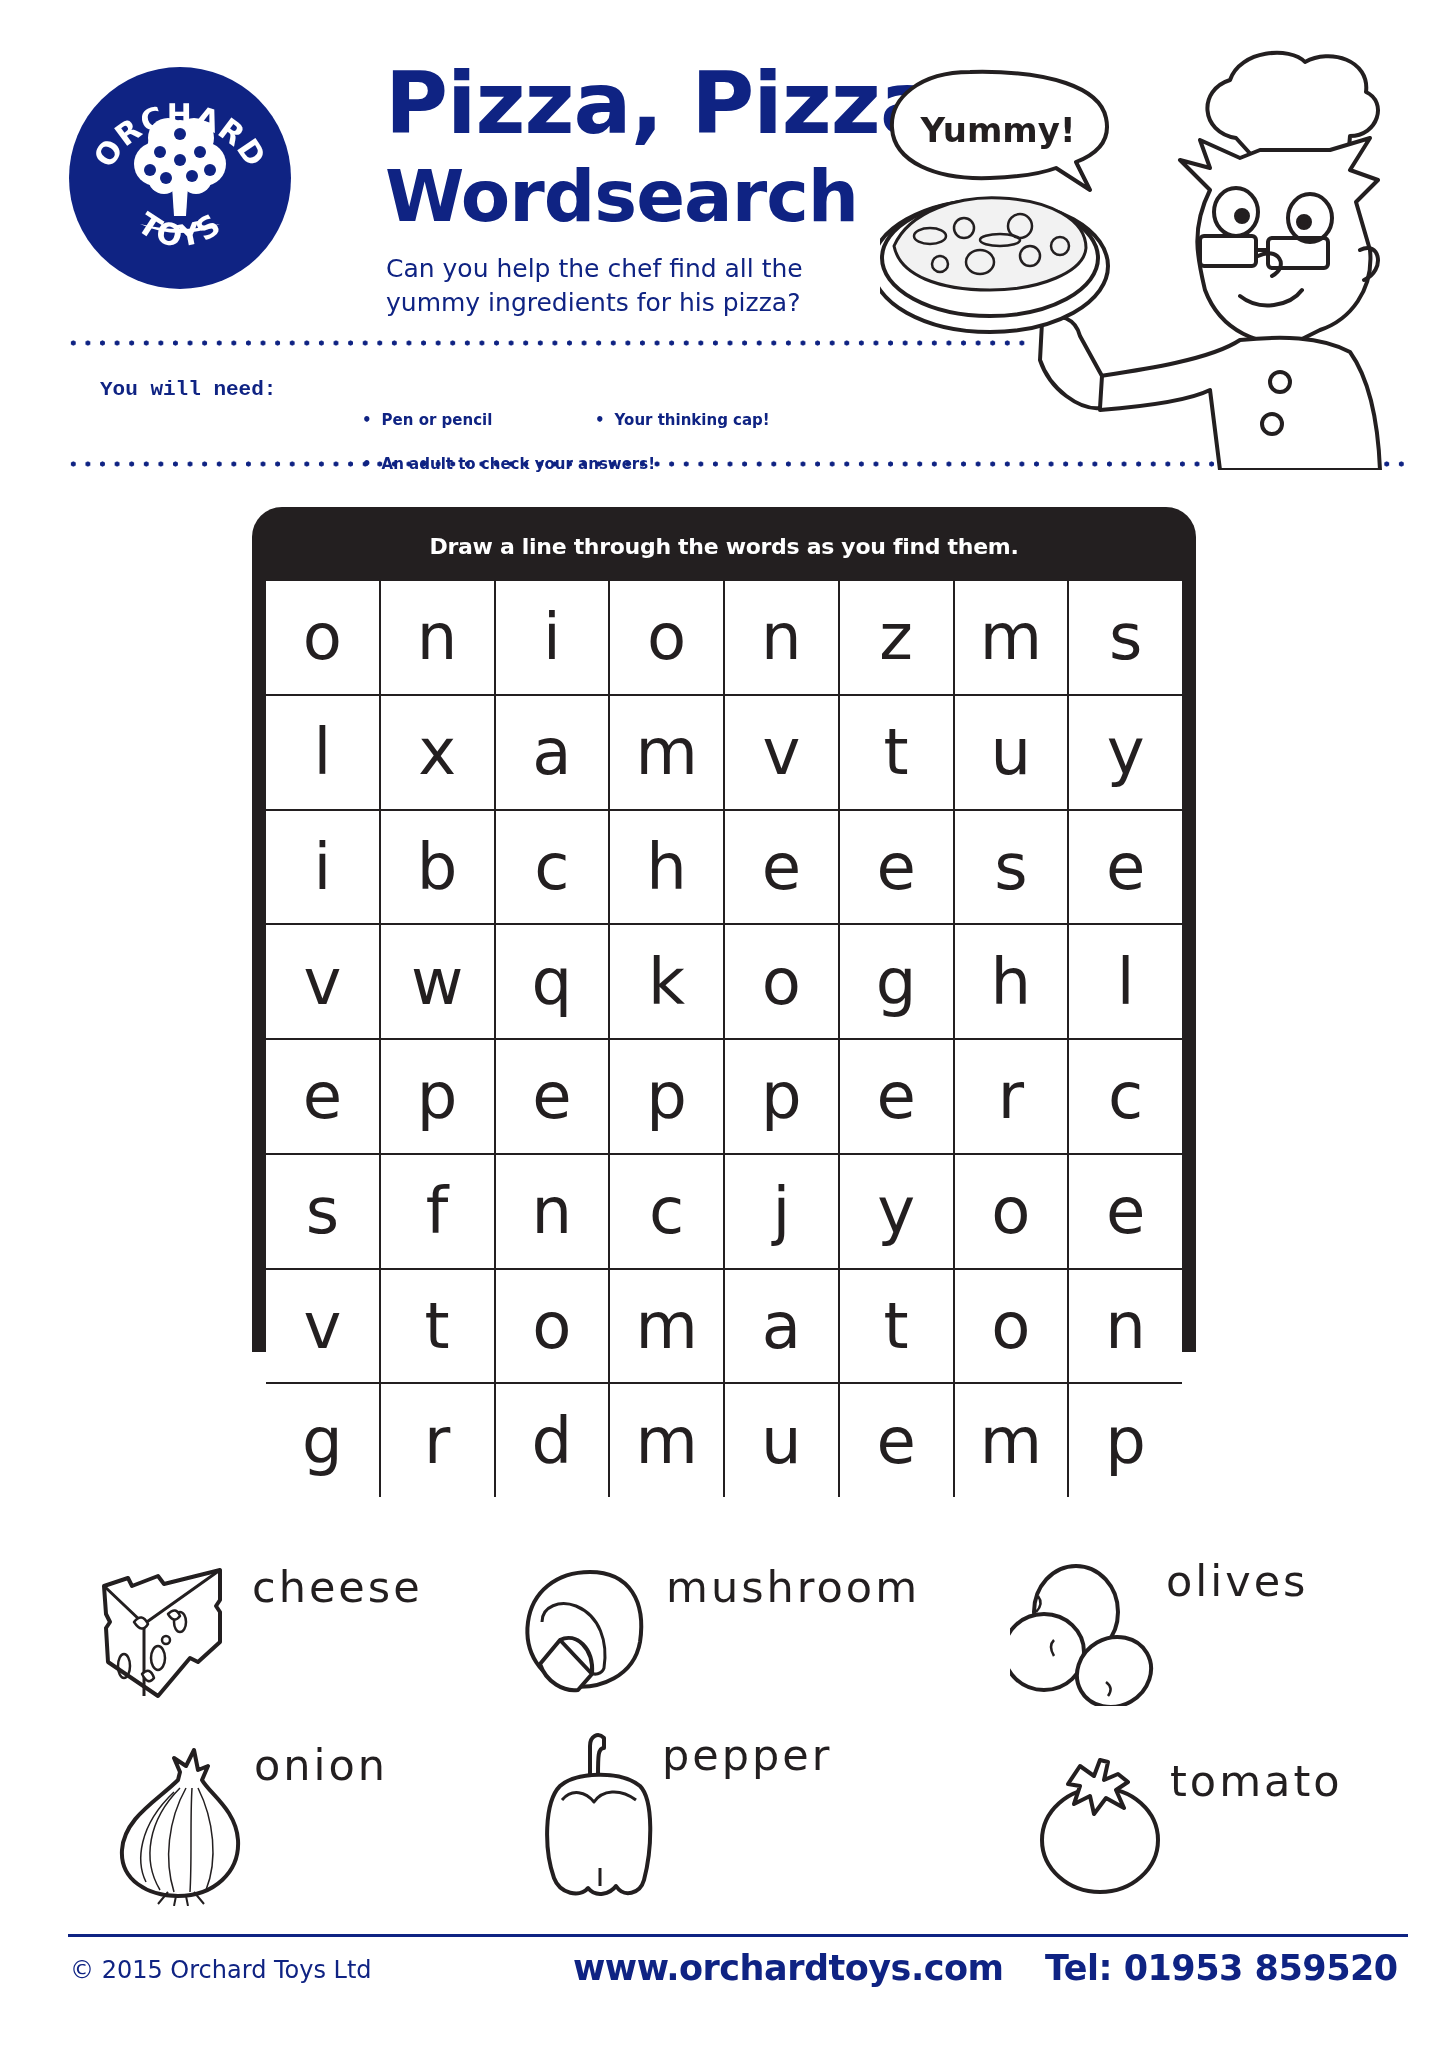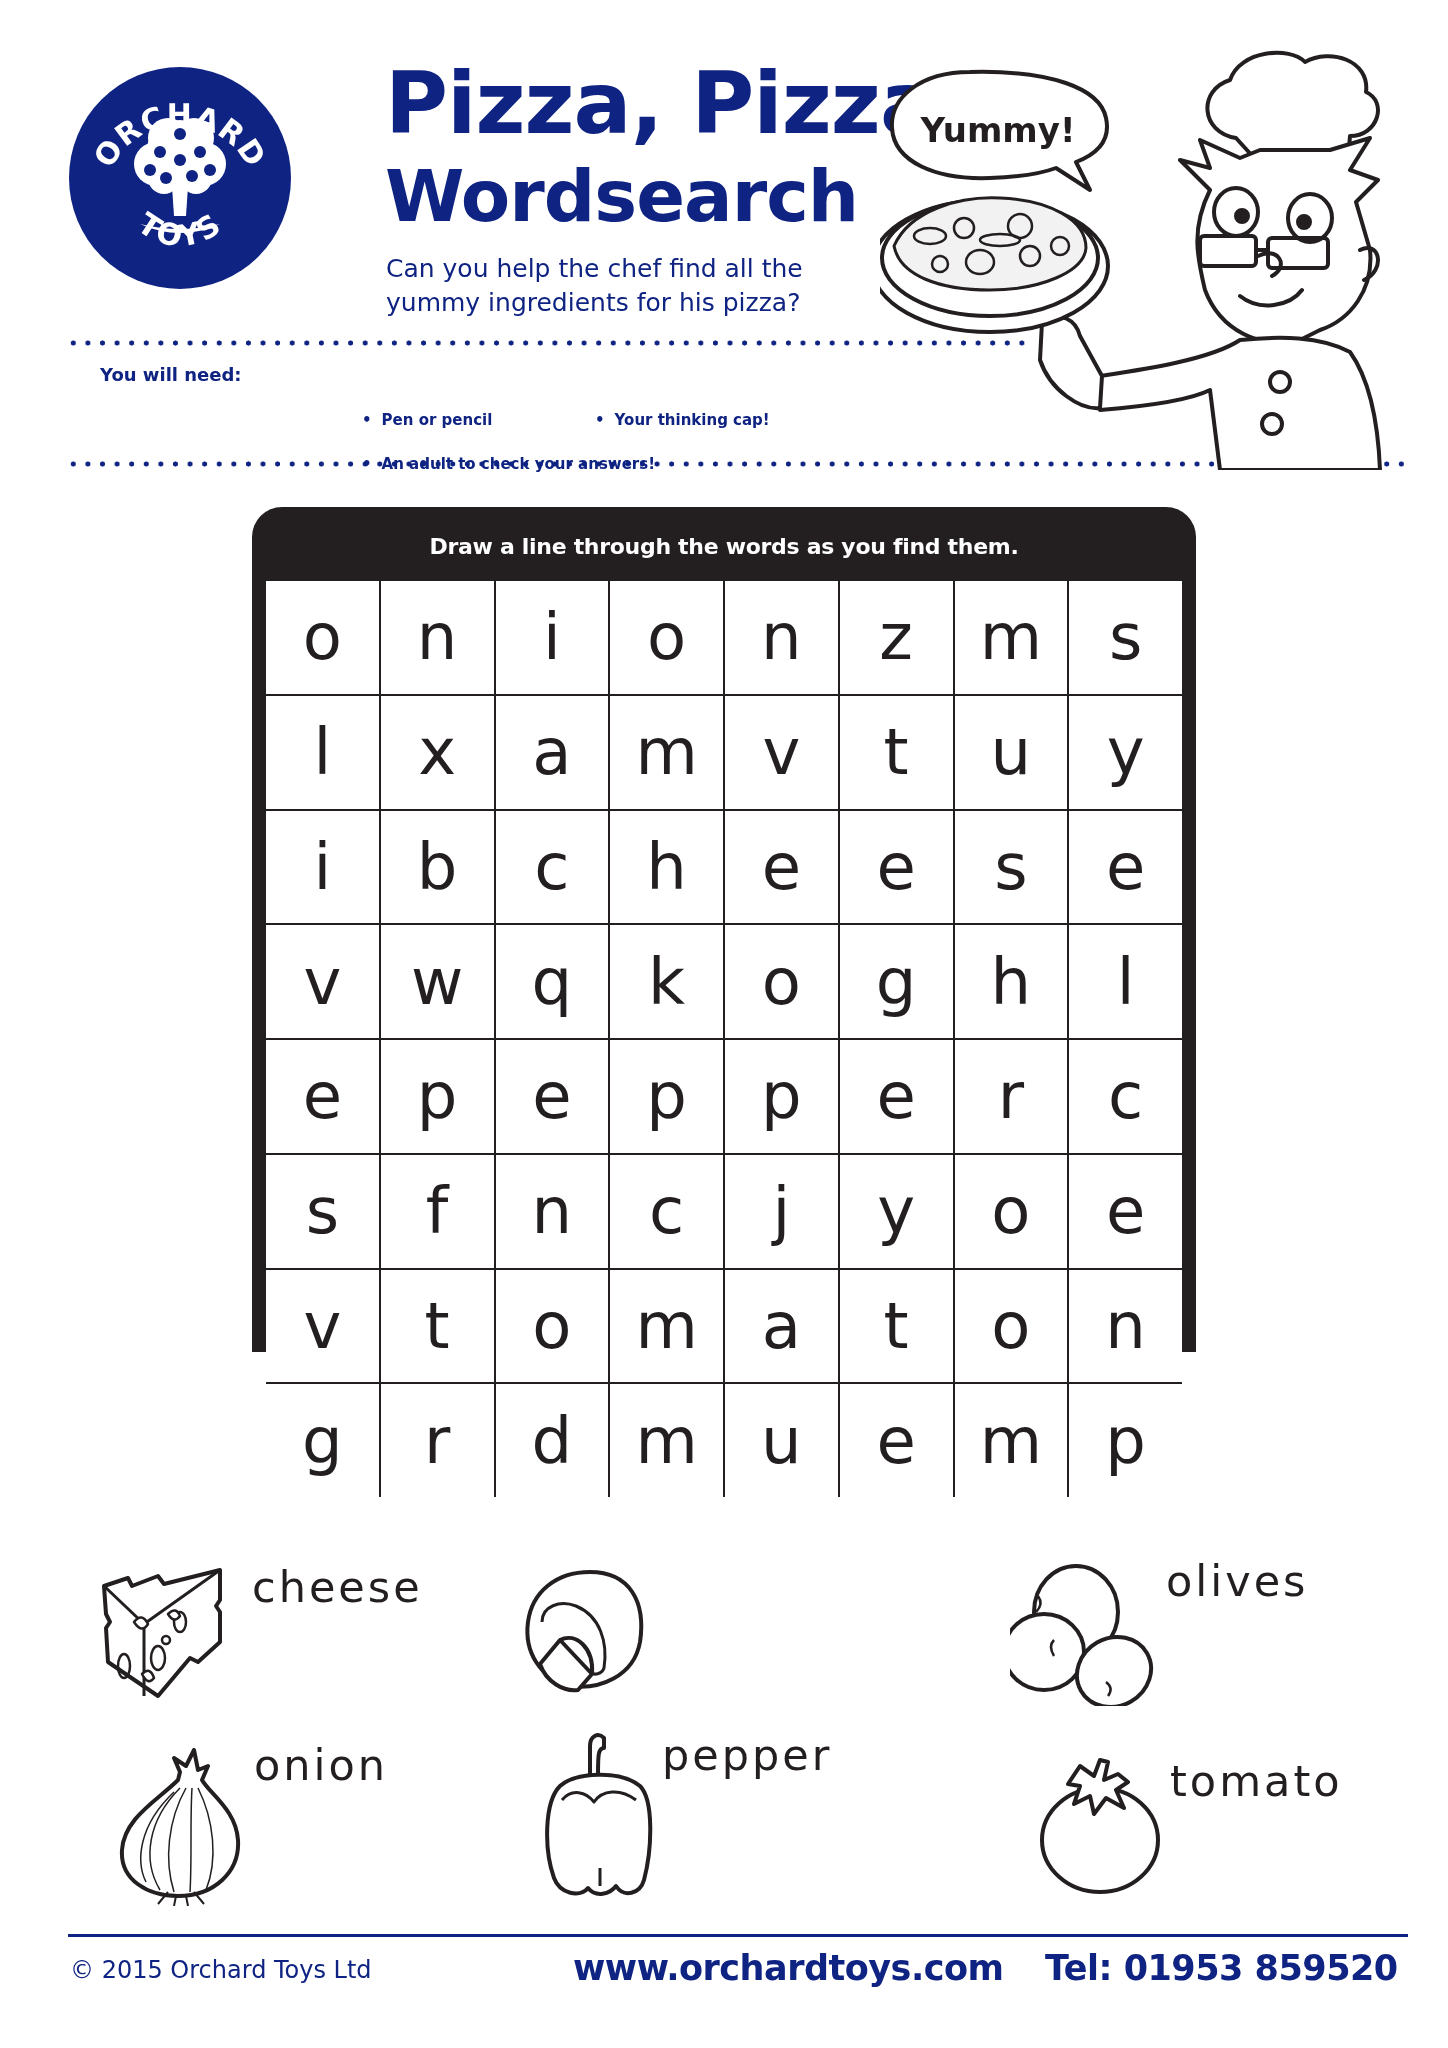--- a/index.html
+++ b/index.html
@@ -11,21 +11,21 @@
   #logo { left: 68px; top: 66px; width: 224px; height: 224px; }
 
   #title1 { left: 385px; top: 60px; font-size: 86px; font-weight: bold; letter-spacing: -1px; line-height: 1; font-family: "DejaVu Sans", sans-serif; }
   #title2 { left: 385px; top: 160px; font-size: 72px; font-weight: bold; letter-spacing: -1px; line-height: 1; }
   #intro { left: 386px; top: 252px; font-size: 25px; line-height: 34px; width: 460px; }
 
   .dots { height: 6px; background-image: radial-gradient(circle, #0f2383 2.3px, transparent 2.8px); background-size: 14.6px 6px; background-repeat: repeat-x; }
   #dots-top { left: 66px; top: 340px; width: 960px; }
   #dots-bottom { left: 66px; top: 461px; width: 1340px; }
 
-  #need-label { left: 100px; top: 364px; font-size: 18px; font-weight: bold; }
+  #need-label { left: 100px; top: 378px; font-size: 21px; font-weight: bold; font-family: Liberation Mono, monospace; }
   .need-item { font-size: 15px; font-weight: bold; white-space: nowrap; margin-top: 41px; }
   .need-item .bullet { margin-right: 10px; }
   #need-1 { left: 362px; top: 370px; }
   #need-2 { left: 595px; top: 370px; }
   #need-3 { left: 362px; top: 414px; }
 
   #chef { left: 880px; top: 40px; width: 520px; height: 430px; }
 
   #puzzle { left: 252px; top: 507px; width: 944px; height: 845px; background: #231f20; border-radius: 30px 30px 0 0; }
   #puzzle-header { position: absolute; left: 0; top: 0; width: 100%; height: 68px; color: #fff; font-size: 22px; font-weight: bold; text-align: center; line-height: 80px; letter-spacing: -0.3px; }
@@ -220,20 +220,21 @@
   <span class="word">cheese</span>
 </div>
 
 <div class="ingredient" style="left:520px; top:1562px;">
   <svg width="140" height="140" viewBox="0 0 140 140" fill="#fff" stroke="#231f20" stroke-width="4" stroke-linejoin="round">
     <path d="M70 10 C110 10 126 40 120 80 C114 114 80 128 50 124 C20 116 4 90 8 60 C12 30 36 10 70 10 Z"></path>
     <path d="M22 60 C22 44 40 38 56 44 C80 54 88 80 84 106 C82 112 74 114 70 110" fill="none" stroke-width="3"></path>
     <path d="M40 78 L72 112 L58 128 C44 130 26 120 20 102 Z"></path>
     <path d="M40 78 C56 70 74 86 72 112" fill="none"></path>
   </svg>
+  <span class="word">mushroom</span>
 </div>
 
 <div class="ingredient" style="left:1010px; top:1556px;">
   <svg width="150" height="150" viewBox="0 0 150 150" fill="#fff" stroke="#231f20" stroke-width="4">
     <ellipse cx="66" cy="56" rx="42" ry="46"></ellipse>
     <ellipse cx="34" cy="96" rx="40" ry="38"></ellipse>
     <ellipse cx="104" cy="116" rx="38" ry="34" transform="rotate(-30 104 116)"></ellipse>
     <path d="M28 40 Q34 48 26 56 M44 84 Q38 90 44 100 M96 126 Q104 132 98 140" fill="none" stroke-width="2.5"></path>
   </svg>
   <span class="word">olives</span>

